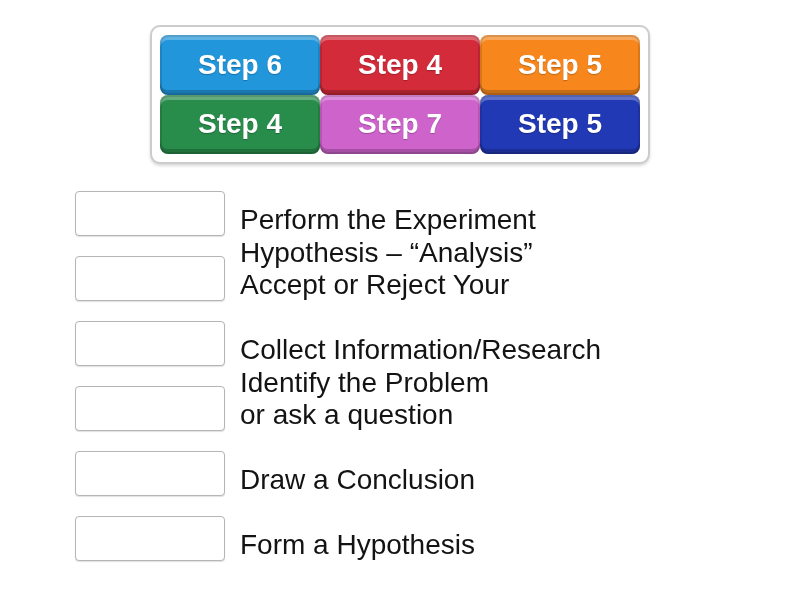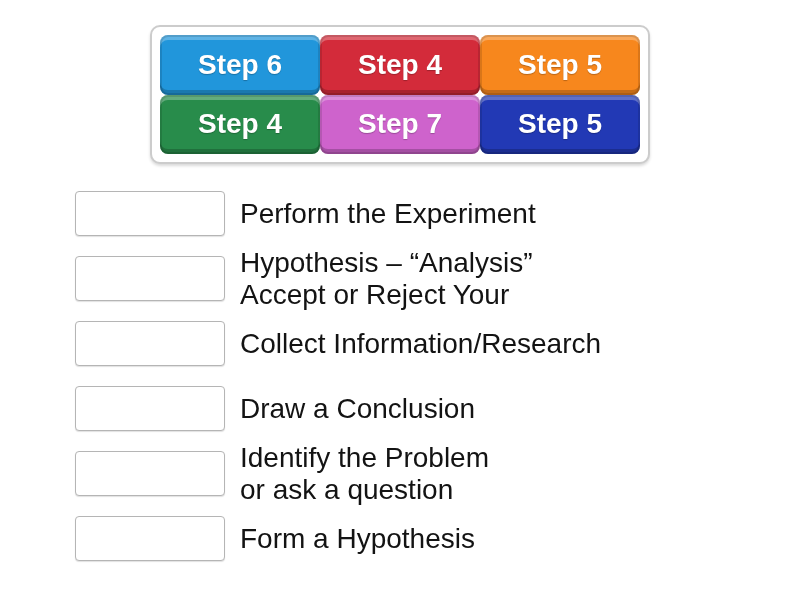--- a/index.html
+++ b/index.html
@@ -50,21 +50,21 @@
 
   
   .rows {
     position: absolute;
     left: 75px;
     top: 191px;
     width: 660px;
   }
   .row {
     display: flex;
-    align-items: center;
+    align-items: flex-end;
     gap: 15px;
     height: 45px;
     margin-bottom: 20px;
   }
   .dropzone {
     flex: 0 0 150px;
     width: 150px;
     height: 45px;
     background: #fff;
     border: 1.5px solid var(--box-border, #b5b5b5);
@@ -116,30 +116,30 @@
       <div class="dropzone"></div>
       <div class="label">
         <span class="ln">Collect Information/Research</span>
 
       </div>
     </div>
 
     <div class="row">
       <div class="dropzone"></div>
       <div class="label">
-        <span class="ln">Draw a Conclusion</span>
-
+        <span class="ln">Identify the Problem</span>
+        <span class="ln">or ask a question</span>
       </div>
     </div>
 
     <div class="row">
       <div class="dropzone"></div>
       <div class="label">
-        <span class="ln">Identify the Problem</span>
-        <span class="ln">or ask a question</span>
+        <span class="ln">Draw a Conclusion</span>
+
       </div>
     </div>
 
     <div class="row">
       <div class="dropzone"></div>
       <div class="label">
         <span class="ln">Form a Hypothesis</span>
 
       </div>
     </div>

